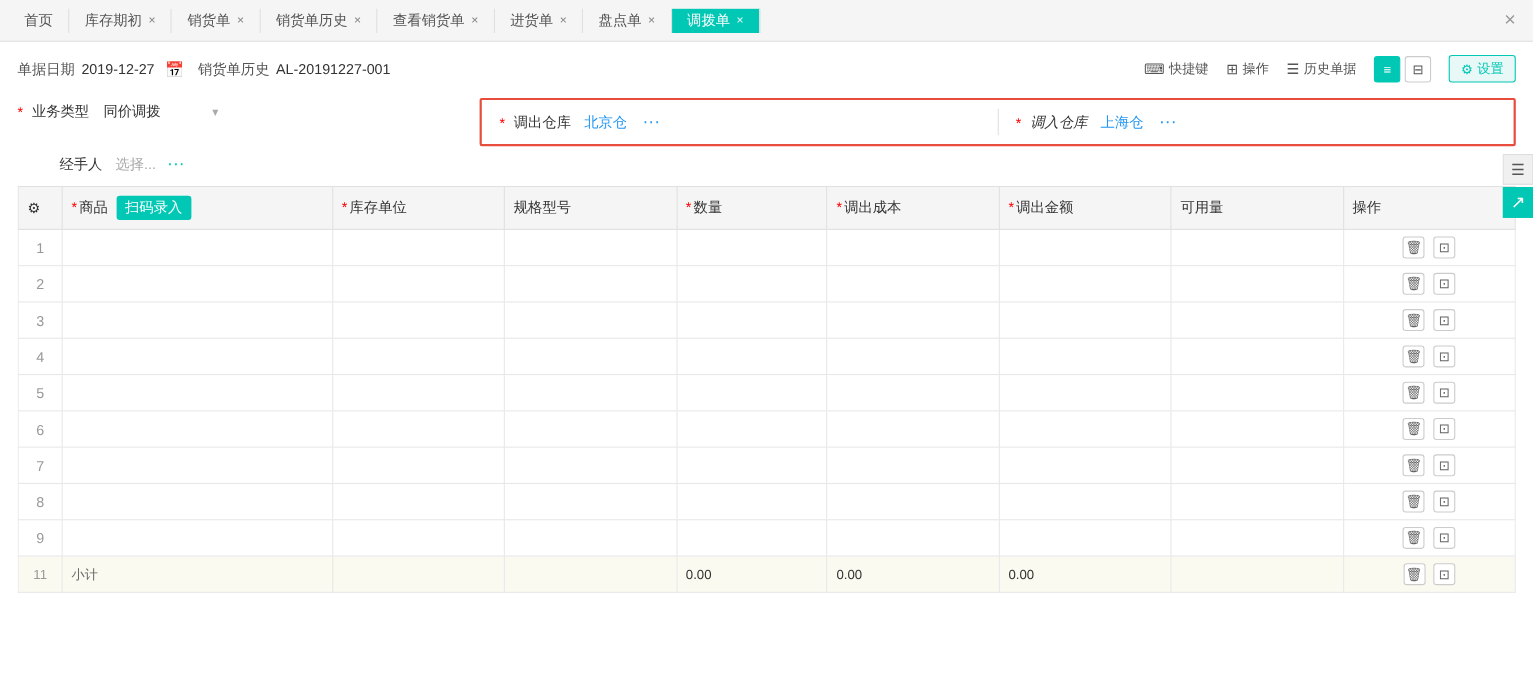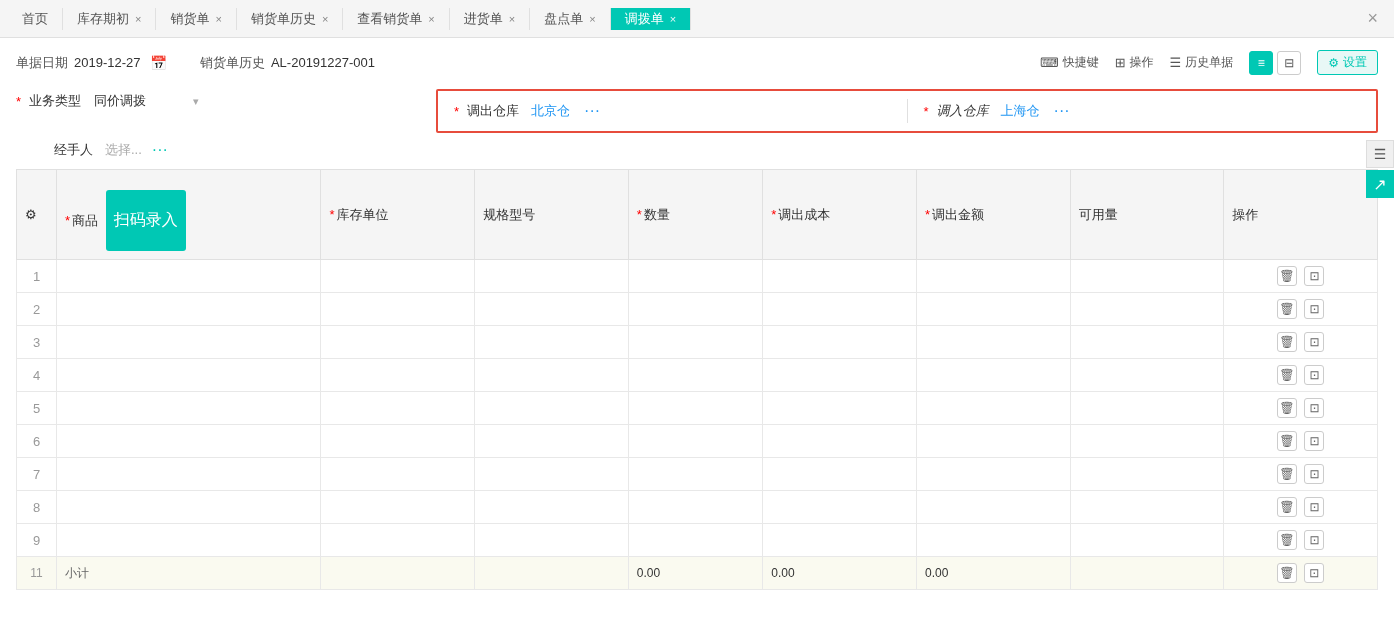--- a/index.html
+++ b/index.html
@@ -26,21 +26,21 @@
     .tab-item.active .close-icon { color: #fff; opacity: 0.9; }
     .tab-close-all {
       margin-left: auto; font-size: 18px; color: #999; cursor: pointer; padding: 0 8px;
     }
 
     
     .main-content { padding: 12px 16px; background: #fff; }
 
     
     .form-header {
-      display: flex; align-items: center; margin-bottom: 14px; gap: 32px;
+      display: flex; align-items: center; margin-bottom: 14px; gap: 12px;
     }
     .form-header-item { display: flex; align-items: center; gap: 6px; font-size: 13px; }
     .form-header-item label { color: #555; }
     .form-header-item .value { color: #333; font-weight: 500; }
     .date-icon { color: #00c8b4; font-size: 14px; margin-left: 4px; cursor: pointer; }
 
     
     .header-actions {
       margin-left: auto; display: flex; align-items: center; gap: 16px; font-size: 12px; color: #555;
     }
@@ -100,21 +100,21 @@
       display: inline-flex; align-items: center; justify-content: center;
       width: 20px; height: 20px; border: 1px solid #ccc; border-radius: 3px;
       cursor: pointer; font-size: 12px; color: #666; background: #fff; margin: 0 2px;
     }
     .subtotal-row { background: #fafaf0 !important; border-radius: 14px; }
     .subtotal-row td { font-size: 12px; color: #666; }
 
     
     .scan-btn {
       background: #00c8b4; color: #fff; border: none; border-radius: 3px;
-      padding: 20px 8px; font-size: 16px; cursor: pointer; margin-left: 4px; margin-top: 12px;
+      padding: 2px 8px; font-size: 13px; cursor: pointer; margin-left: 4px;
     }
 
     
     .right-sidebar {
       position: fixed; right: 0; top: 140px;
       display: flex; flex-direction: column; gap: 2px;
     }
     .sidebar-btn {
       width: 28px; height: 28px; background: #f0f0f0; border: 1px solid #ddd;
       display: flex; align-items: center; justify-content: center;

